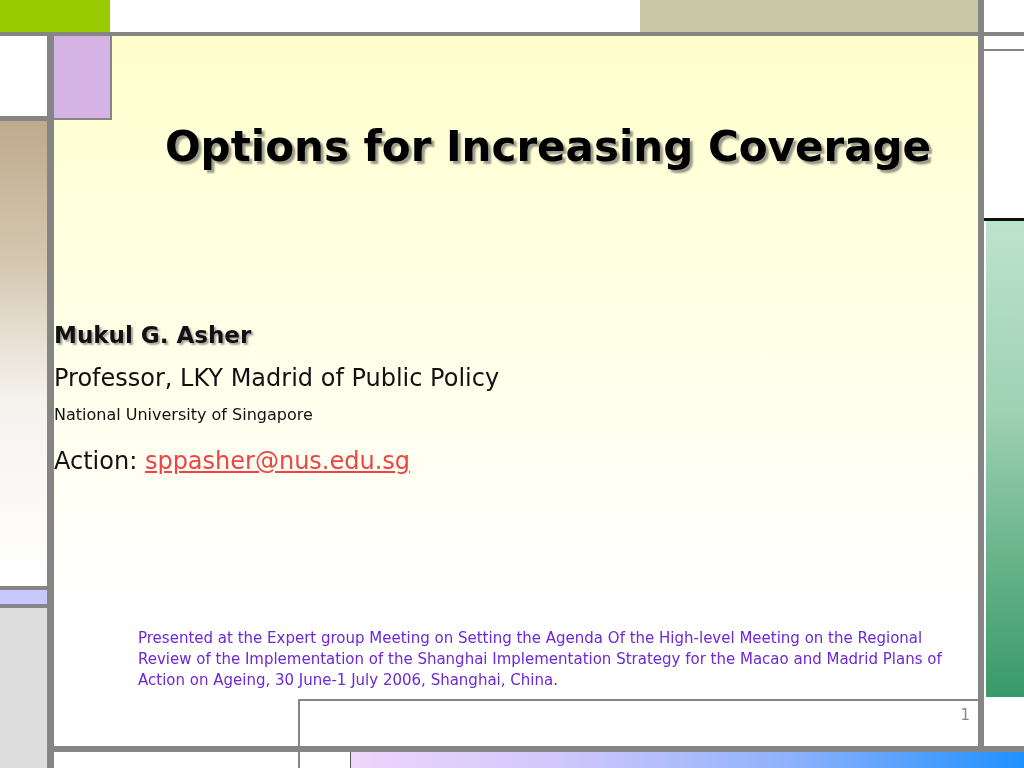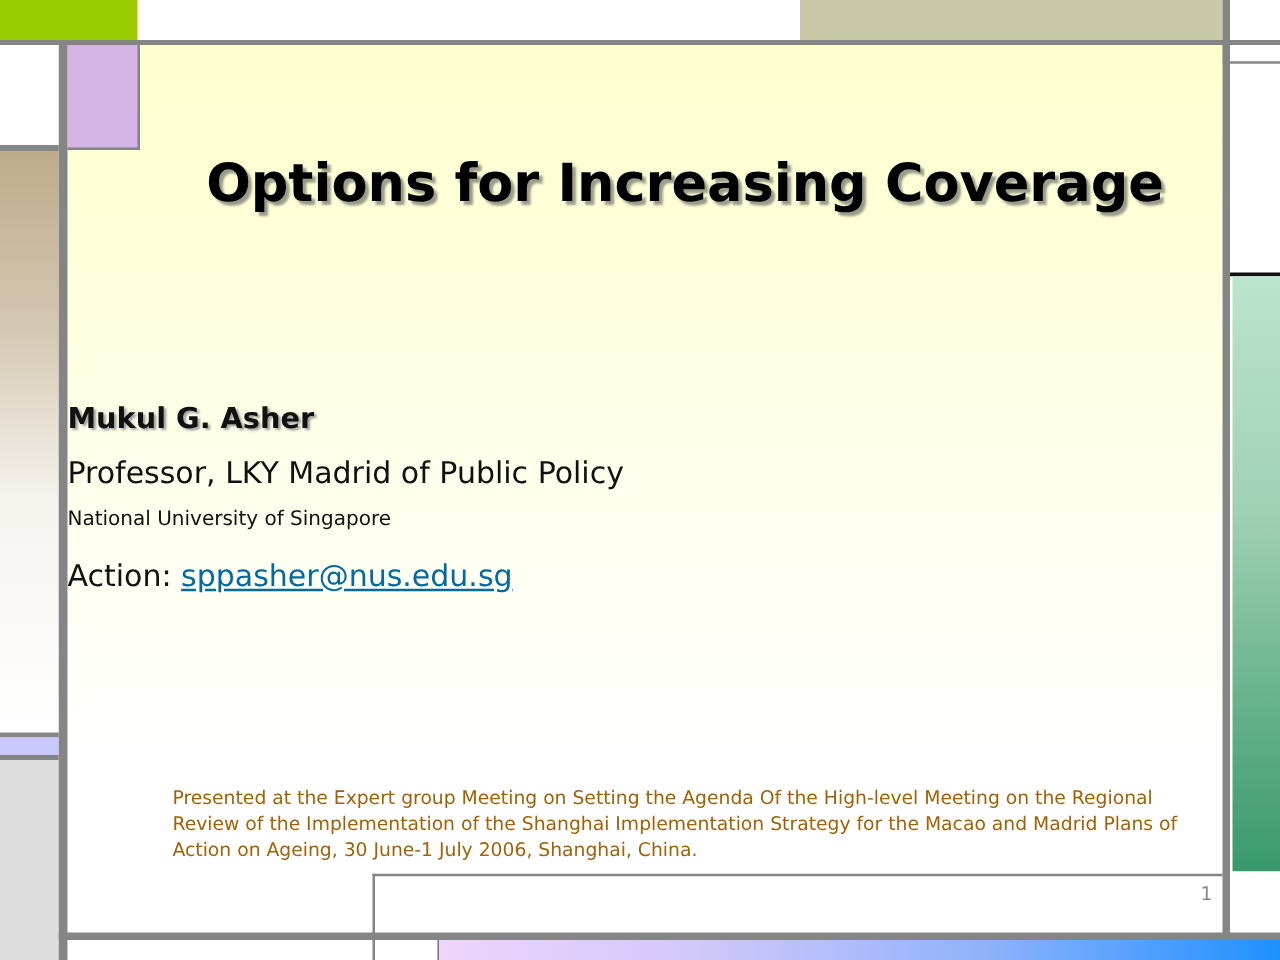--- a/index.html
+++ b/index.html
@@ -12,23 +12,23 @@
     background:linear-gradient(to bottom, #ffffcc 0%, #fffff0 55%, #ffffff 80%, #ffffff 100%); }
 
   #title { left:60px; top:122px; width:976px; text-align:center; font-weight:bold; font-size:42px; color:#000;
     text-shadow:3px 3px 2px #9a9a8a; letter-spacing:0px; }
 
   .center-line { left:54px; width:1016px; text-align:left; color:#111; }
   #author-name { top:322px; font-weight:bold; font-size:23px; text-shadow:2px 2px 2px #a0a0a0; }
   #author-role { top:364px; font-size:24px; }
   #author-uni  { top:405px; font-size:16px; }
   #author-email{ top:447px; font-size:24px; }
-  #author-email a { color:#0369a1; text-decoration:underline; }
+  #author-email a { color:#ef4444; text-decoration:underline; }
 
-  #footer-note { left:138px; top:628px; width:820px; font-size:15px; line-height:21px; color:#a16207; }
+  #footer-note { left:138px; top:628px; width:820px; font-size:15px; line-height:21px; color:#6d28d9; }
 
   #slide-number { left:930px; top:706px; width:40px; text-align:right; font-size:15px; color:#888; }
 </style>
 </head>
 <body>
 
 <div class="abs" style="left:0;top:0;width:110px;height:32px;background:#99cc00;"></div>
 <div class="abs" style="left:640px;top:0;width:338px;height:32px;background:#c9c9a8;"></div>
 <div class="abs" style="left:640px;top:32px;width:338px;height:18px;border:2px solid #858585;border-top:none;box-sizing:border-box;"></div>
 

